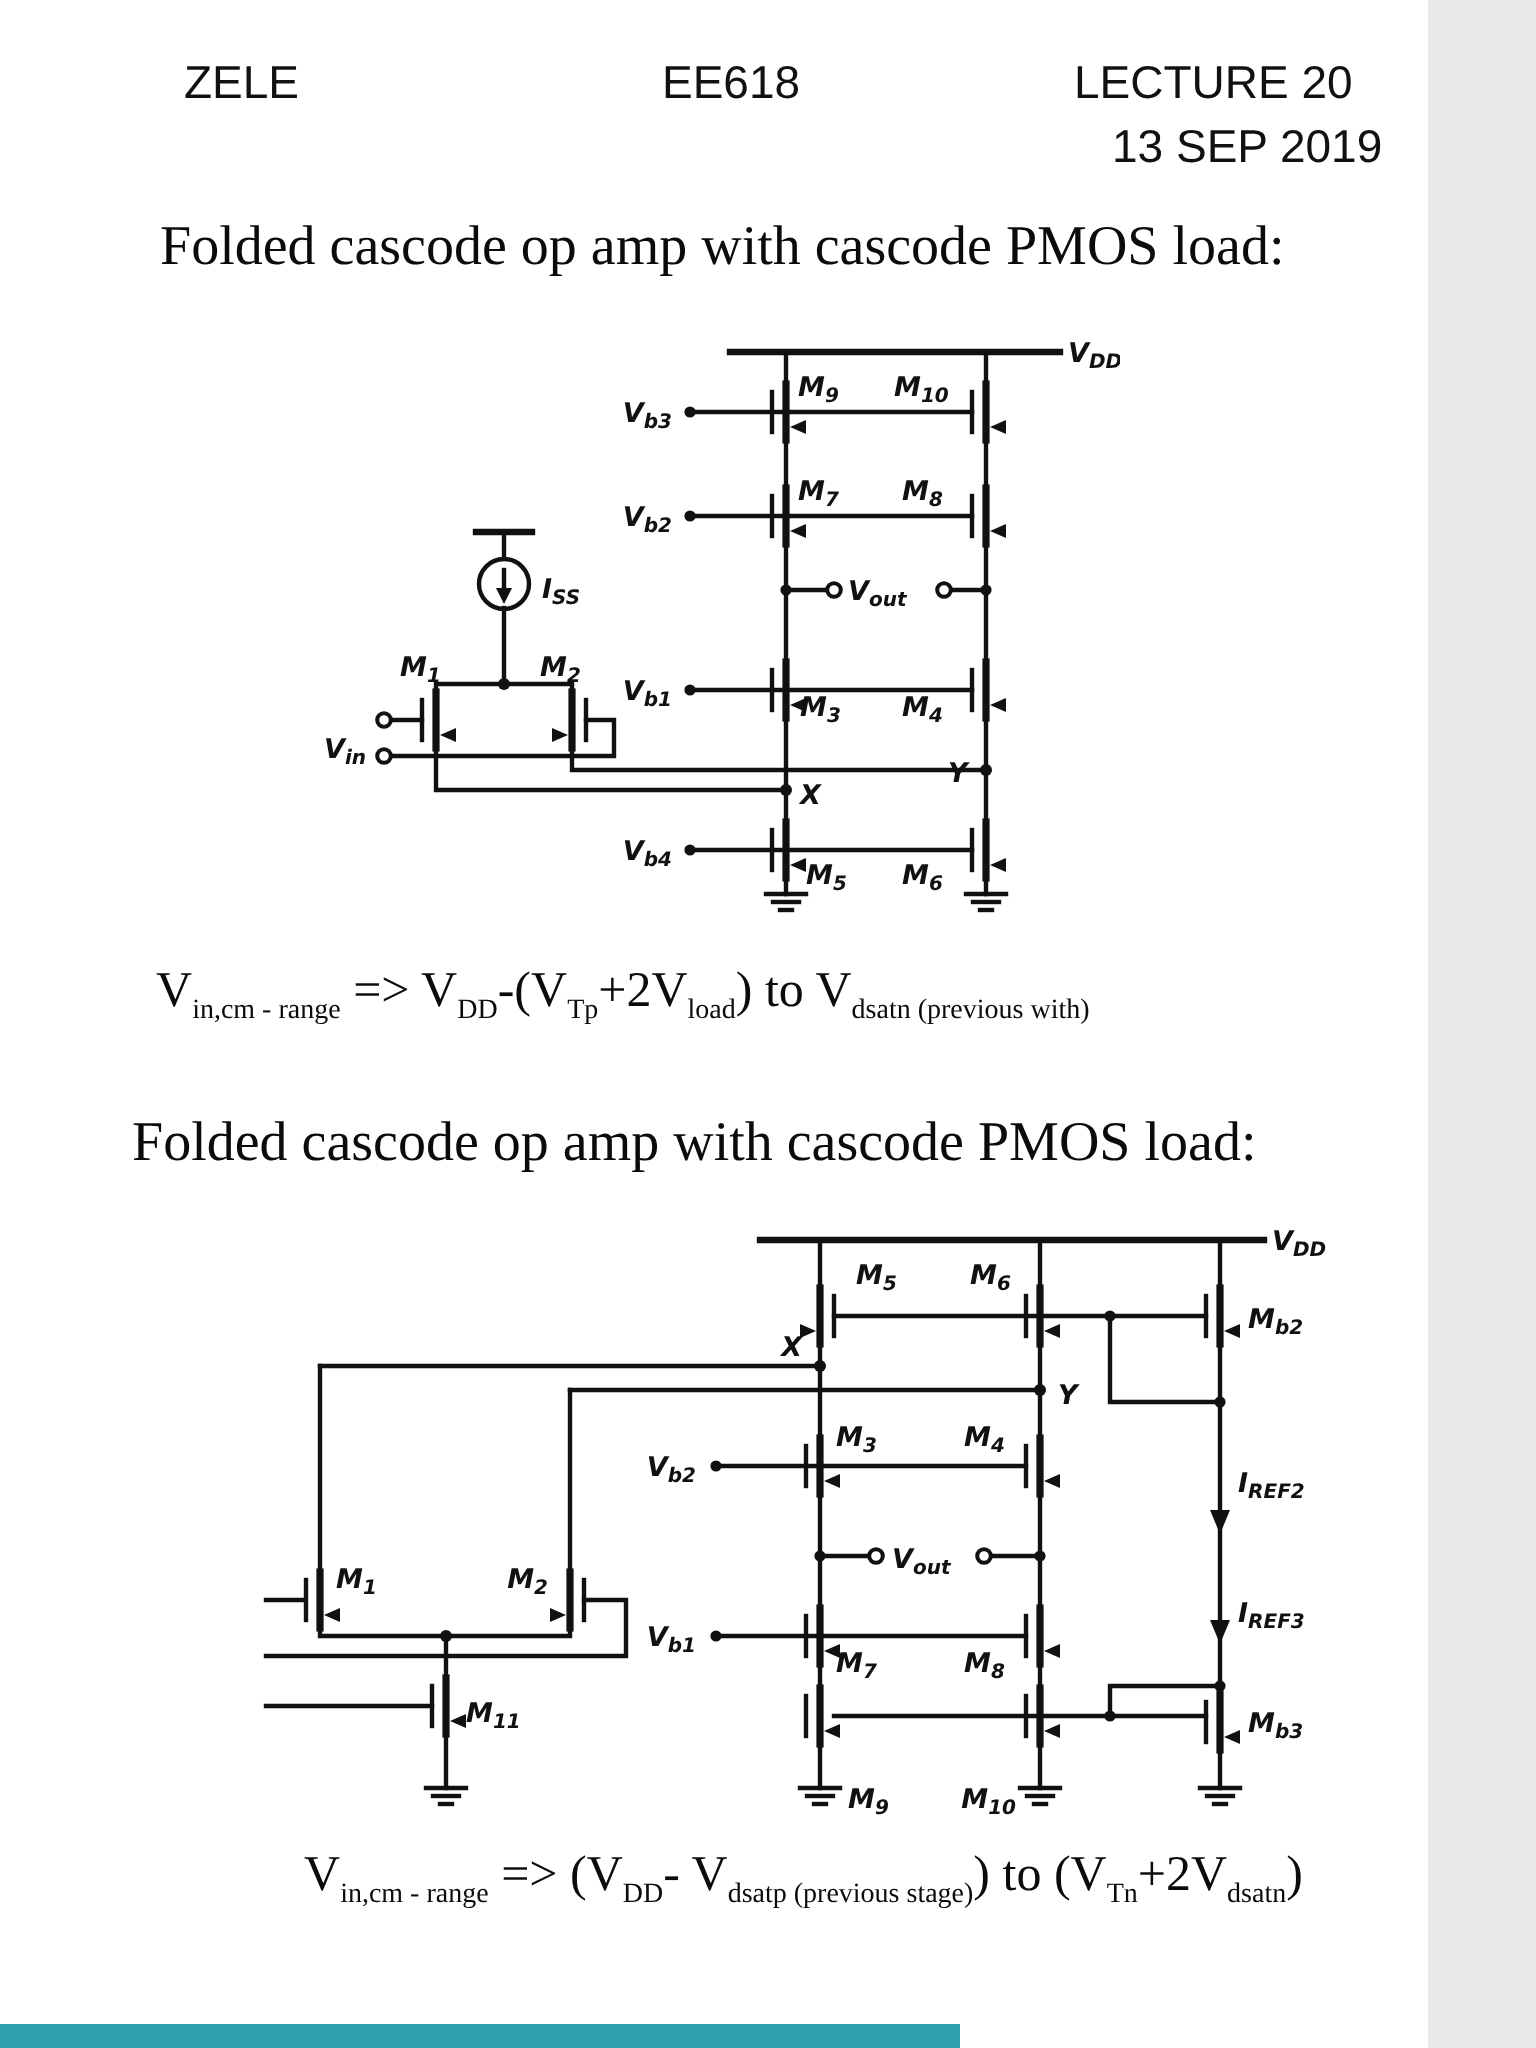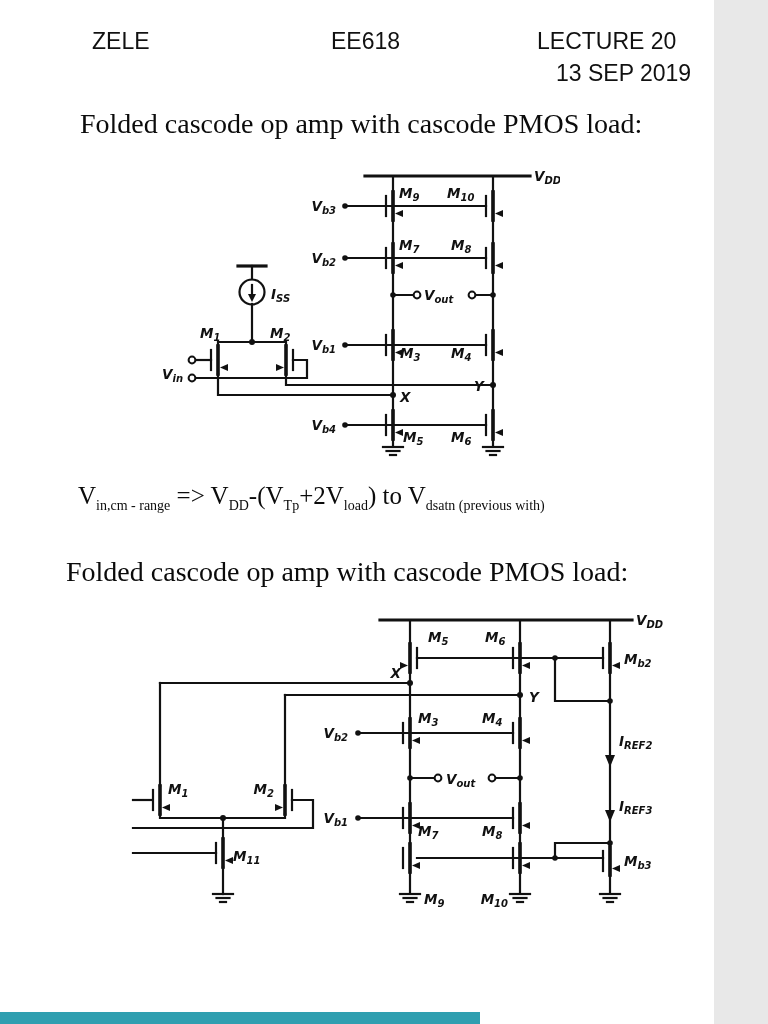--- a/index.html
+++ b/index.html
@@ -205,16 +205,19 @@
       <text x="519" y="208"><tspan>I</tspan><tspan class="sb" dy="3">REF3</tspan></text>
       <text x="324" y="301"><tspan>M</tspan><tspan class="sb" dy="3">9</tspan></text>
       <text x="408" y="301" text-anchor="end"><tspan>M</tspan><tspan class="sb" dy="3">10</tspan></text>
       <text x="524" y="263"><tspan>M</tspan><tspan class="sb" dy="3">b3</tspan></text>
       <text x="68" y="191"><tspan>M</tspan><tspan class="sb" dy="3">1</tspan></text>
       <text x="174" y="191" text-anchor="end"><tspan>M</tspan><tspan class="sb" dy="3">2</tspan></text>
       <text x="133" y="258"><tspan>M</tspan><tspan class="sb" dy="3">11</tspan></text>
     </g>
   </svg>
 
+  <div class="formula" style="left:152px;top:924px">
+    <span>V</span><sub>in,cm - range</sub><span> =&gt; (V</span><sub>DD</sub><span>- V</span><sub>dsatp (previous stage)</sub><span>) to (V</span><sub>Tn</sub><span>+2V</span><sub>dsatn</sub><span>)</span>
+  </div>
 
   <div class="bottombar" style="width:480px"></div>
 
 </div>
 
 </body></html>

